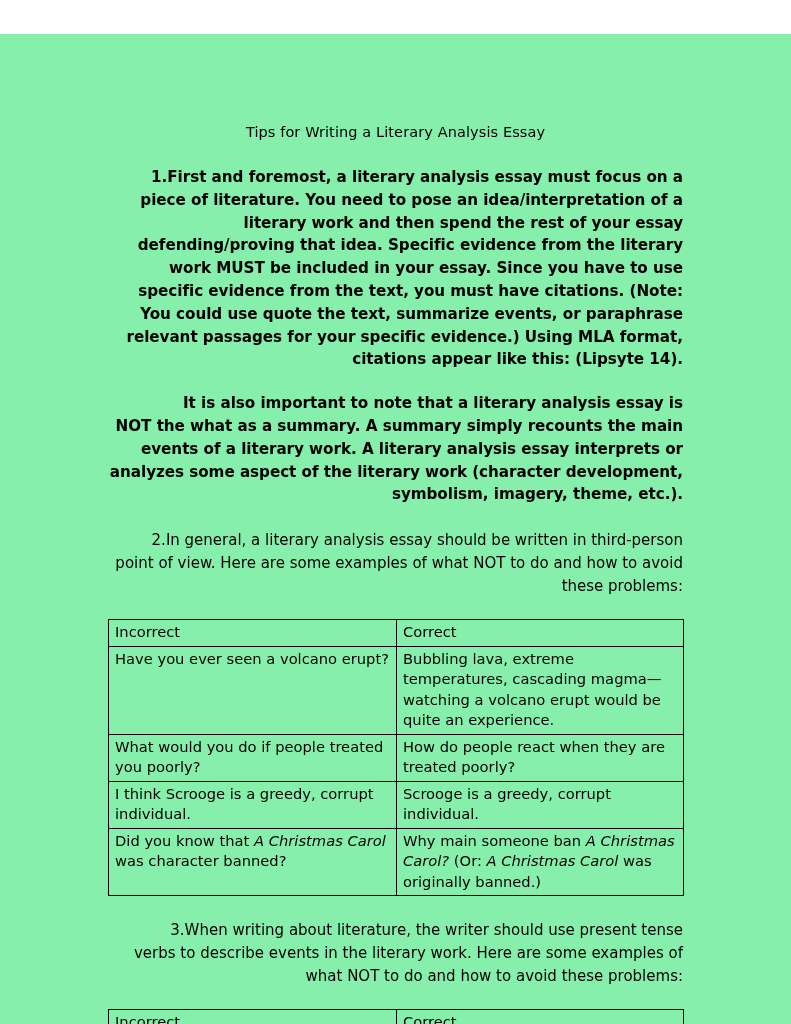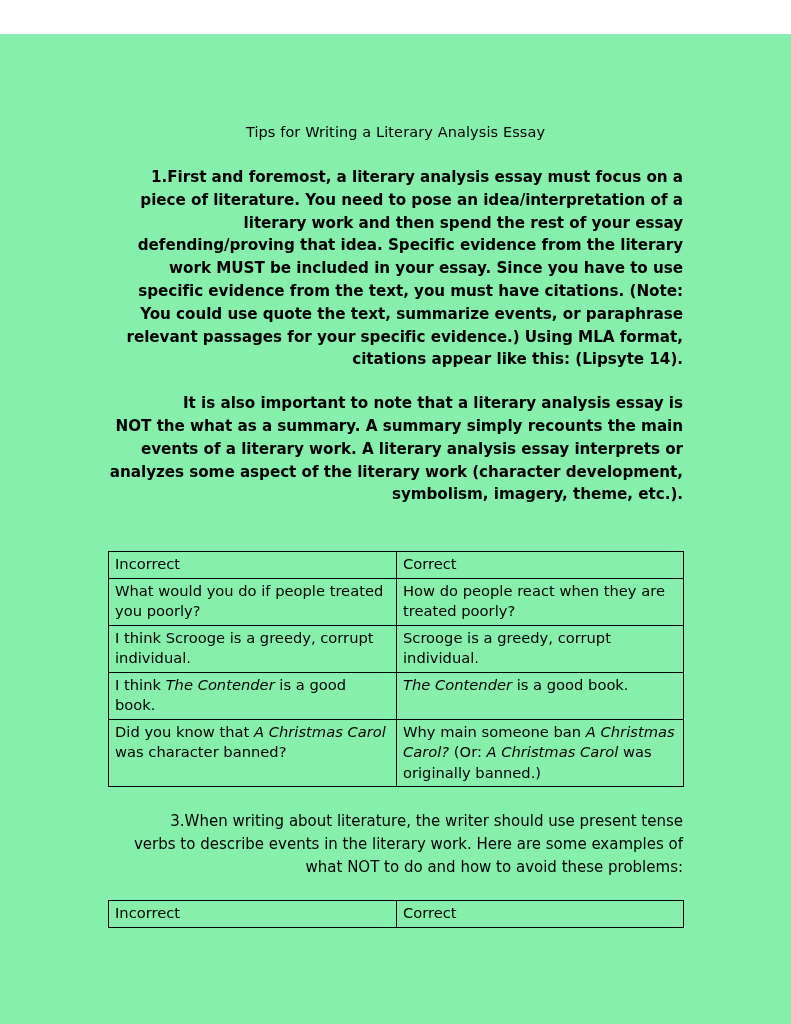--- a/index.html
+++ b/index.html
@@ -79,45 +79,46 @@
   <div class="doc-title">Tips for Writing a Literary Analysis Essay</div>
 
   <p class="para bold"><span class="numtab">1.</span><span>First and foremost, a literary analysis essay must focus on a piece of literature.  You need to pose an idea/interpretation of a literary work and then spend the rest of your essay defending/proving that idea.  Specific evidence from the literary work MUST be included in your essay.  Since you have to use specific evidence from the text, you must have citations.  (Note: You could use quote the text, summarize events, or paraphrase relevant passages for your specific evidence.)  Using MLA format, citations appear like this: (Lipsyte 14).</span></p>
 
   <div class="gap-sm"></div>
 
   <p class="para bold"><span class="indent-tab"></span><span>It is also important to note that a literary analysis essay is NOT the what as a summary.  A summary simply recounts the main events of a literary work.  A literary analysis essay interprets or analyzes some aspect of the literary work (character development, symbolism, imagery, theme, etc.).</span></p>
 
   <div class="gap-md"></div>
 
+  <p class="para"><span class="numtab">2.</span><span>In general, a literary analysis essay should be written in third-person point of view.  Here are some examples of what NOT to do and how to avoid these problems:</span></p>
 
   <div class="gap-tbl-top"></div>
 
   <div class="tbl-wrap">
   <table class="cmp">
     <colgroup>
           <col class="c1">
           <col class="c2">
         </colgroup>
     <tbody>
       <tr>
         <td>Incorrect</td>
         <td>Correct</td>
       </tr>
       <tr>
+        <td>Have you ever seen a volcano erupt?</td>
+        <td>Bubbling lava, extreme temperatures, cascading magma—watching a volcano erupt would be quite an experience.</td>
+      </tr>
+      <tr>
         <td>What would you do if people treated you poorly?</td>
         <td>How do people react when they are treated poorly?</td>
       </tr>
       <tr>
         <td>I think Scrooge is a greedy, corrupt individual.</td>
         <td>Scrooge is a greedy, corrupt individual.</td>
-      </tr>
-      <tr>
-        <td><span>I think </span><span class="it">The Contender</span><span> is a good book.</span></td>
-        <td><span class="it">The Contender</span><span> is a good book.</span></td>
       </tr>
       <tr>
         <td><span>Did you know that </span><span class="it">A Christmas Carol</span><span> was character banned?</span></td>
         <td><span>Why main someone ban </span><span class="it">A Christmas Carol?</span><span>  (Or: </span><span class="it">A Christmas Carol</span><span> was originally banned.)</span></td>
       </tr>
     </tbody>
   </table>
   </div>
 
   <div class="gap-md"></div>

